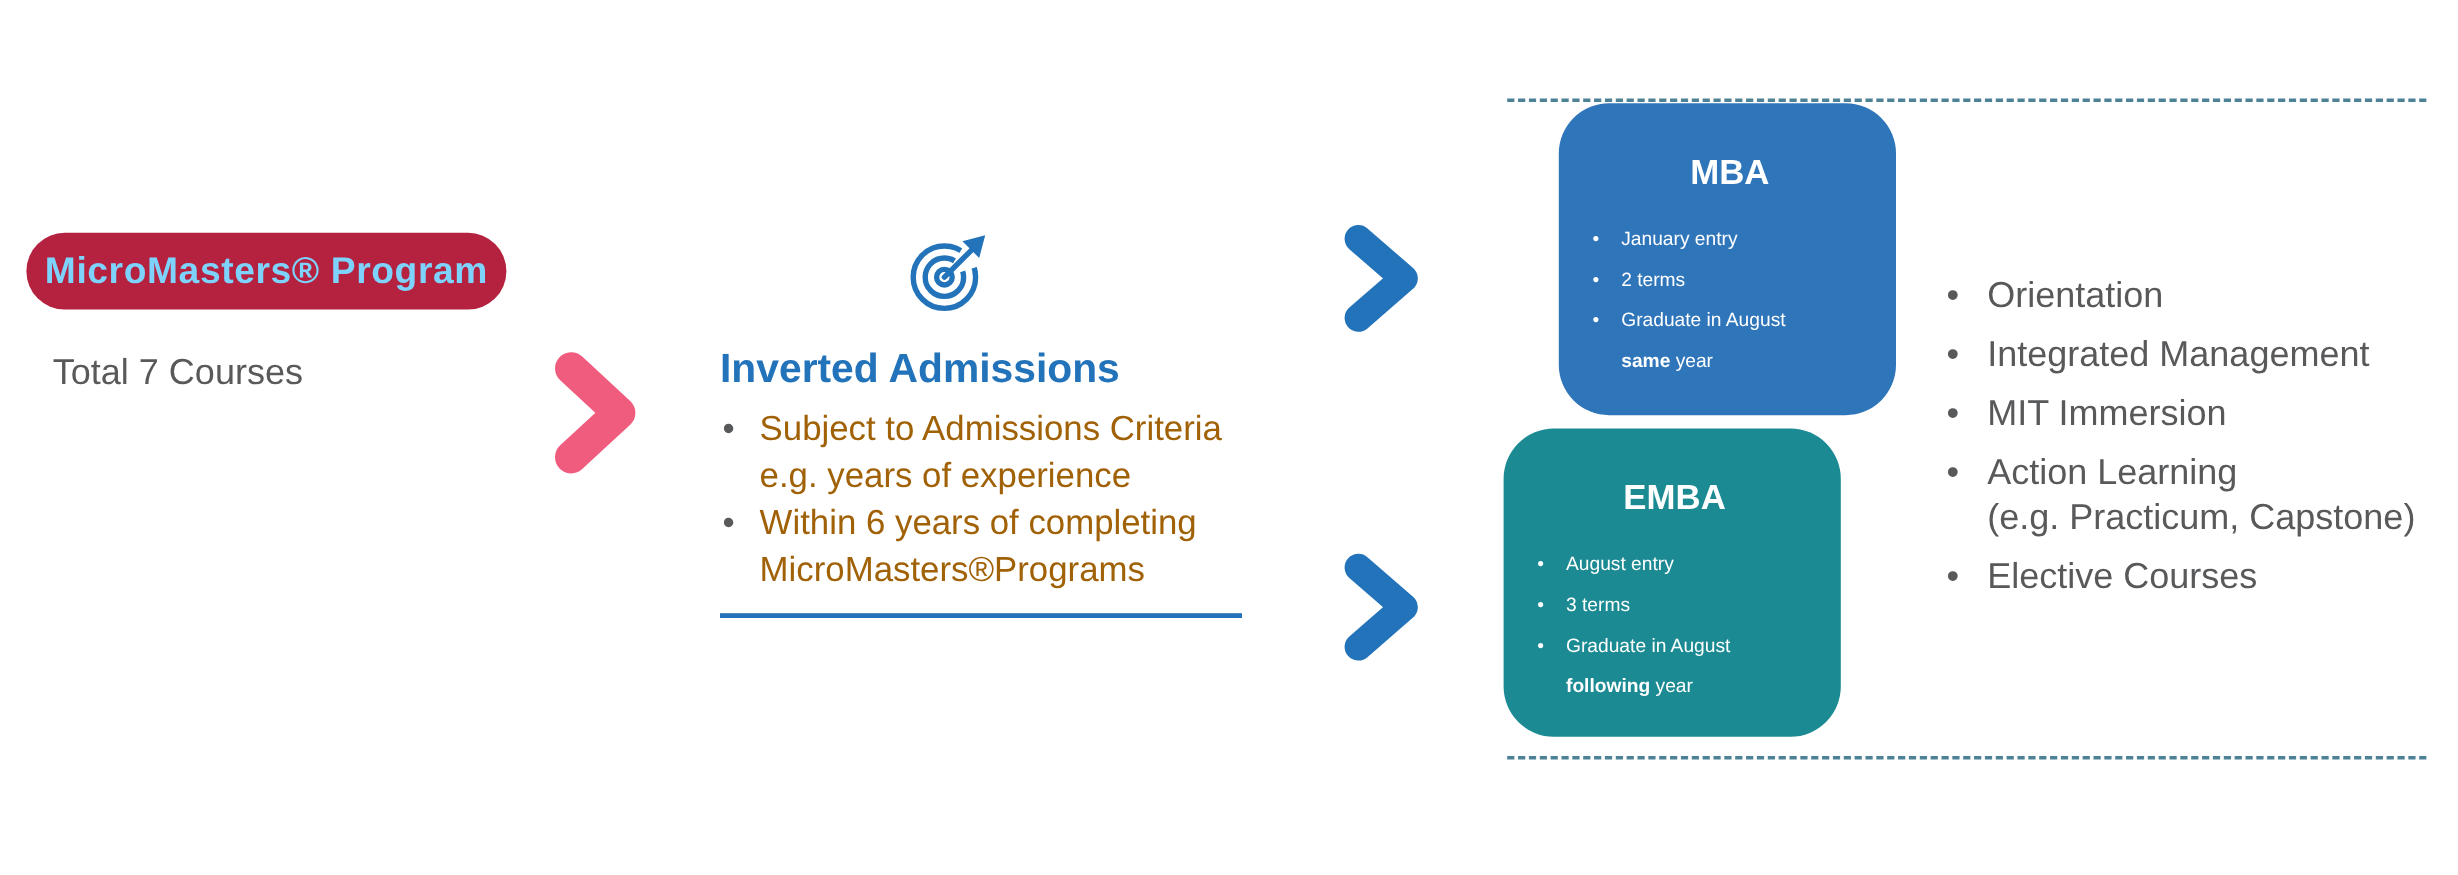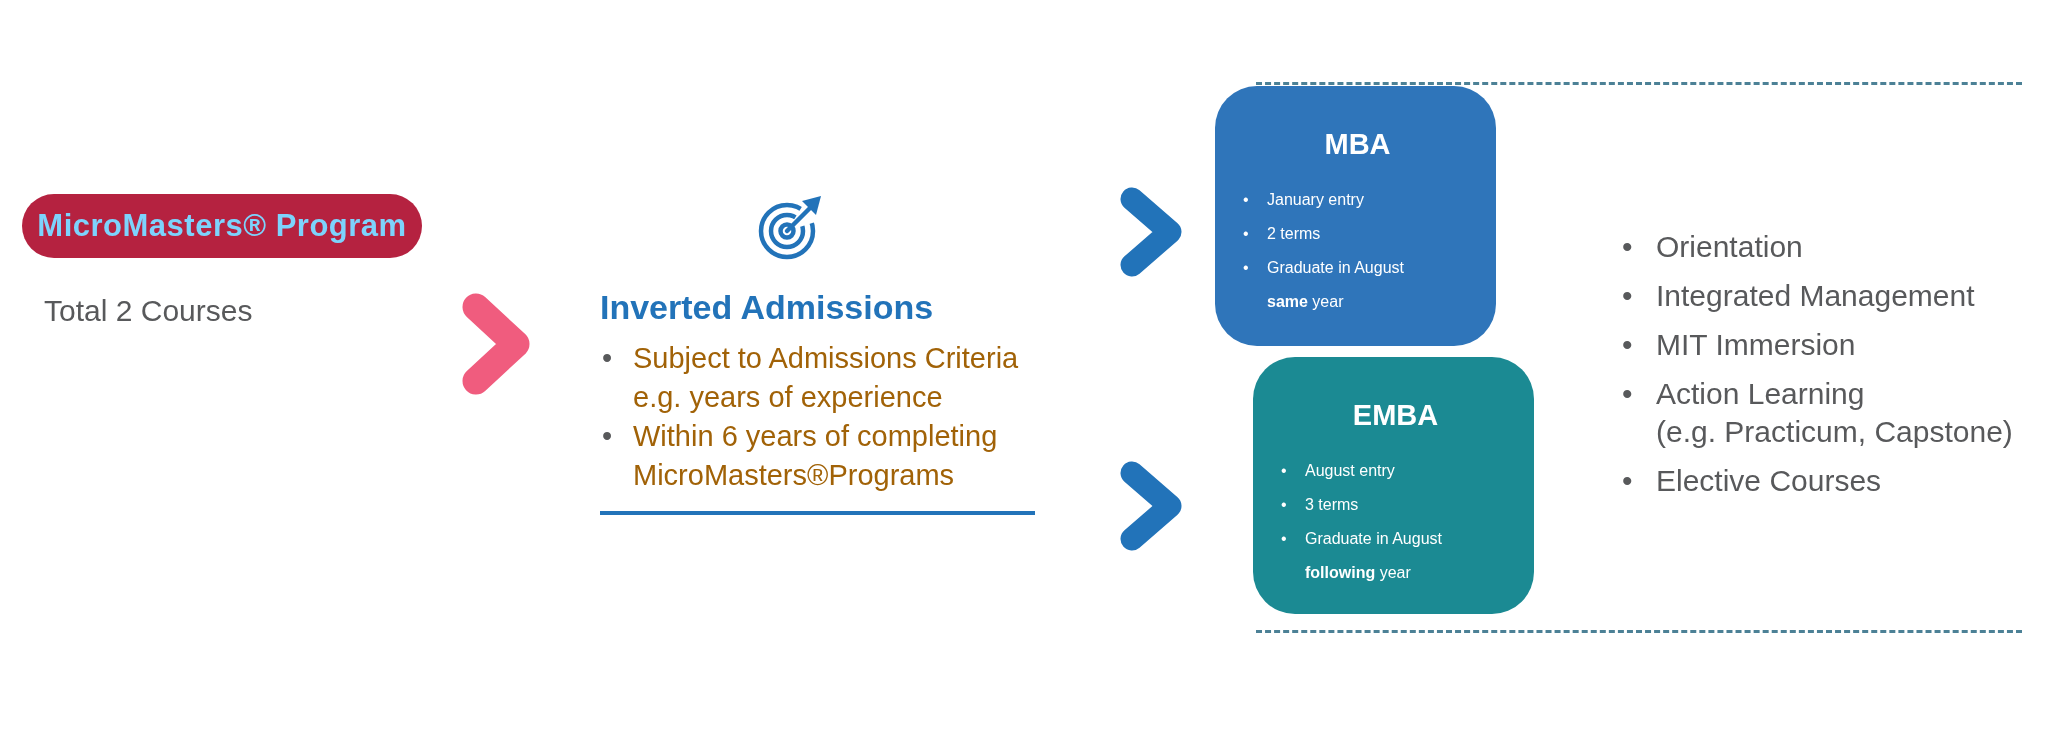--- a/index.html
+++ b/index.html
@@ -90,21 +90,21 @@
   
   .program-box {
     position: absolute;
     width: 281px;
     border-radius: 42px;
     box-sizing: border-box;
     padding: 42px 24px 0 28px;
     color: #ffffff;
     z-index: 1;
   }
-  .box-mba  { left: 1215px; top: 86px;  height: 260px; background: #2F75BA; }
+  .box-mba  { left: 1299px; top: 86px;  height: 260px; background: #2F75BA; }
   .box-emba { left: 1253px; top: 357px; height: 257px; background: #1B8A93; }
   .box-title {
     text-align: center;
     font-size: 29px;
     font-weight: bold;
     margin-bottom: 22px;
   }
   .program-box li {
     position: relative;
     padding-left: 24px;
@@ -144,21 +144,21 @@
 <body>
 
 <div class="canvas">
 
   <div class="dash-line dash-top"></div>
   <div class="dash-line dash-bottom"></div>
 
   <div class="badge">
     <span>MicroMasters® Program</span>
   </div>
-  <div class="total-courses">Total 2 Courses</div>
+  <div class="total-courses">Total 7 Courses</div>
 
   <div class="chevron chev-pink">
     <svg width="80" height="104" viewBox="0 0 80 104" aria-hidden="true">
       <polyline points="16,15 56,52 16,89" fill="none" stroke="#F05C7E" stroke-width="27" stroke-linecap="round" stroke-linejoin="round"></polyline>
     </svg>
   </div>
 
   <div class="target-icon-wrap">
     <svg width="68" height="68" viewBox="0 0 68 68" aria-hidden="true">
       <circle cx="31" cy="37" r="26" fill="none" stroke="#2273B9" stroke-width="4.5"></circle>

